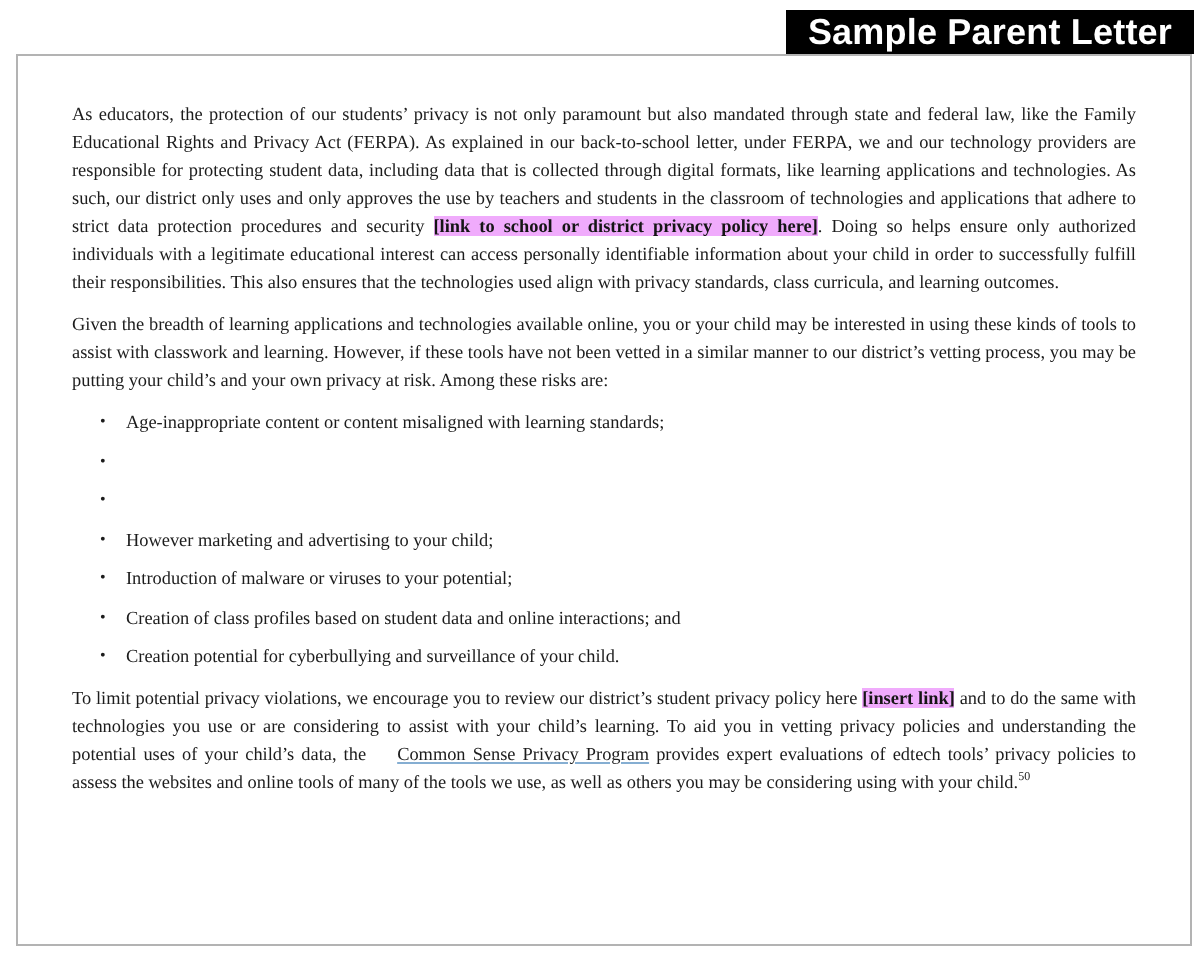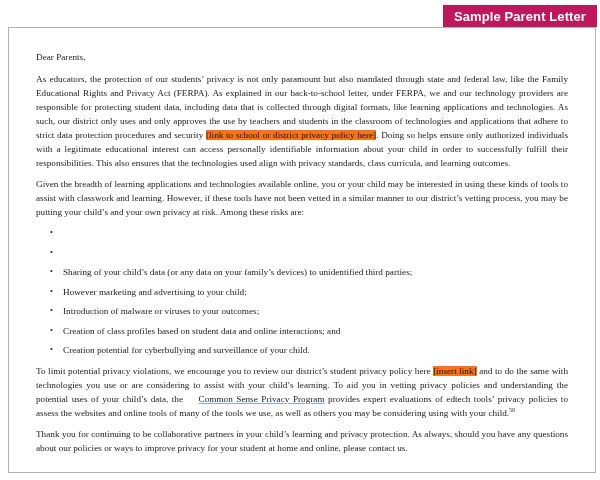--- a/index.html
+++ b/index.html
@@ -6,25 +6,25 @@
   html, body {
     width: 600px; height: 480px;
     background: #ffffff;
     font-family: "Liberation Serif", serif;
     position: relative;
     overflow: hidden;
   }
   .tab {
     position: absolute;
     top: 5px; right: 3px;
-    background: #be185d;
+    background: #000000;
     color: #ffffff;
     font-family: "Liberation Sans", sans-serif;
     font-weight: bold;
-    font-size: 13px;
+    font-size: 18px;
     line-height: 13px;
     padding: 5px 11px 4px 11px;
     letter-spacing: 0.1px;
   }
   .doc {
     position: absolute;
     left: 8px; top: 27px;
     width: 588px; height: 446px;
     background: #ffffff;
     border: 1px solid #b3b3b3;
@@ -46,22 +46,22 @@
     text-align: left;
   }
   .bullet-glyph {
     width: 13px;
     flex: 0 0 13px;
     font-size: 8px;
     line-height: 14px;
     color: #1c1c1c;
   }
   .hl {
-    background: #f97316;
-    font-weight: normal;
+    background: #f0abfc;
+    font-weight: bold;
     color: #151515;
   }
   a.doc-link {
     color: #1c1c1c;
     text-decoration: underline;
     text-decoration-color: #85aed2;
     cursor: pointer;
     margin-left: 12px;
   }
   sup.footnote {
@@ -72,52 +72,50 @@
 </style>
 </head>
 <body>
 
 <div class="tab">
   <span>Sample Parent Letter</span>
 </div>
 
 <div class="doc">
 
-  <p class="salutation">Dear Parents,</p>
 
   <p class="para"><span>As educators, the protection of our students’ privacy is not only paramount but also mandated through state and federal law, like the Family Educational Rights and Privacy Act (FERPA). As explained in our back-to-school letter, under FERPA, we and our technology providers are responsible for protecting student data, including data that is collected through digital formats, like learning applications and technologies. As such, our district only uses and only approves the use by teachers and students in the classroom of technologies and applications that adhere to strict data protection procedures and security </span><span class="hl">[link to school or district privacy policy here]</span><span>. Doing so helps ensure only authorized individuals with a legitimate educational interest can access personally identifiable information about your child in order to successfully fulfill their responsibilities. This also ensures that the technologies used align with privacy standards, class curricula, and learning outcomes.</span></p>
 
   <p class="para">Given the breadth of learning applications and technologies available online, you or your child may be interested in using these kinds of tools to assist with classwork and learning. However, if these tools have not been vetted in a similar manner to our district’s vetting process, you may be putting your child’s and your own privacy at risk. Among these risks are:</p>
 
   <ul class="risk-list">
     <li>
         <span class="bullet-glyph">•</span>
+        <span>Age-inappropriate content or content misaligned with learning standards;</span>
       </li>
     <li>
         <span class="bullet-glyph">•</span>
       </li>
     <li>
         <span class="bullet-glyph">•</span>
-        <span>Sharing of your child’s data (or any data on your family’s devices) to unidentified third parties;</span>
       </li>
     <li>
         <span class="bullet-glyph">•</span>
         <span>However marketing and advertising to your child;</span>
       </li>
     <li>
         <span class="bullet-glyph">•</span>
-        <span>Introduction of malware or viruses to your outcomes;</span>
+        <span>Introduction of malware or viruses to your potential;</span>
       </li>
     <li>
         <span class="bullet-glyph">•</span>
         <span>Creation of class profiles based on student data and online interactions; and</span>
       </li>
     <li>
         <span class="bullet-glyph">•</span>
         <span>Creation potential for cyberbullying and surveillance of your child.</span>
       </li>
   </ul>
 
   <p class="para"><span>To limit potential privacy violations, we encourage you to review our district’s student privacy policy here </span><span class="hl">[insert link]</span><span> and to do the same with technologies you use or are considering to assist with your child’s learning. To aid you in vetting privacy policies and understanding the potential uses of your child’s data, the </span><a class="doc-link">Common Sense Privacy Program</a><span> provides expert evaluations of edtech tools’ privacy policies to assess the websites and online tools of many of the tools we use, as well as others you may be considering using with your child.</span><sup class="footnote">50</sup></p>
 
-  <p class="para">Thank you for continuing to be collaborative partners in your child’s learning and privacy protection. As always, should you have any questions about our policies or ways to improve privacy for your student at home and online, please contact us.</p>
 
 </div>
 
 </body></html>

